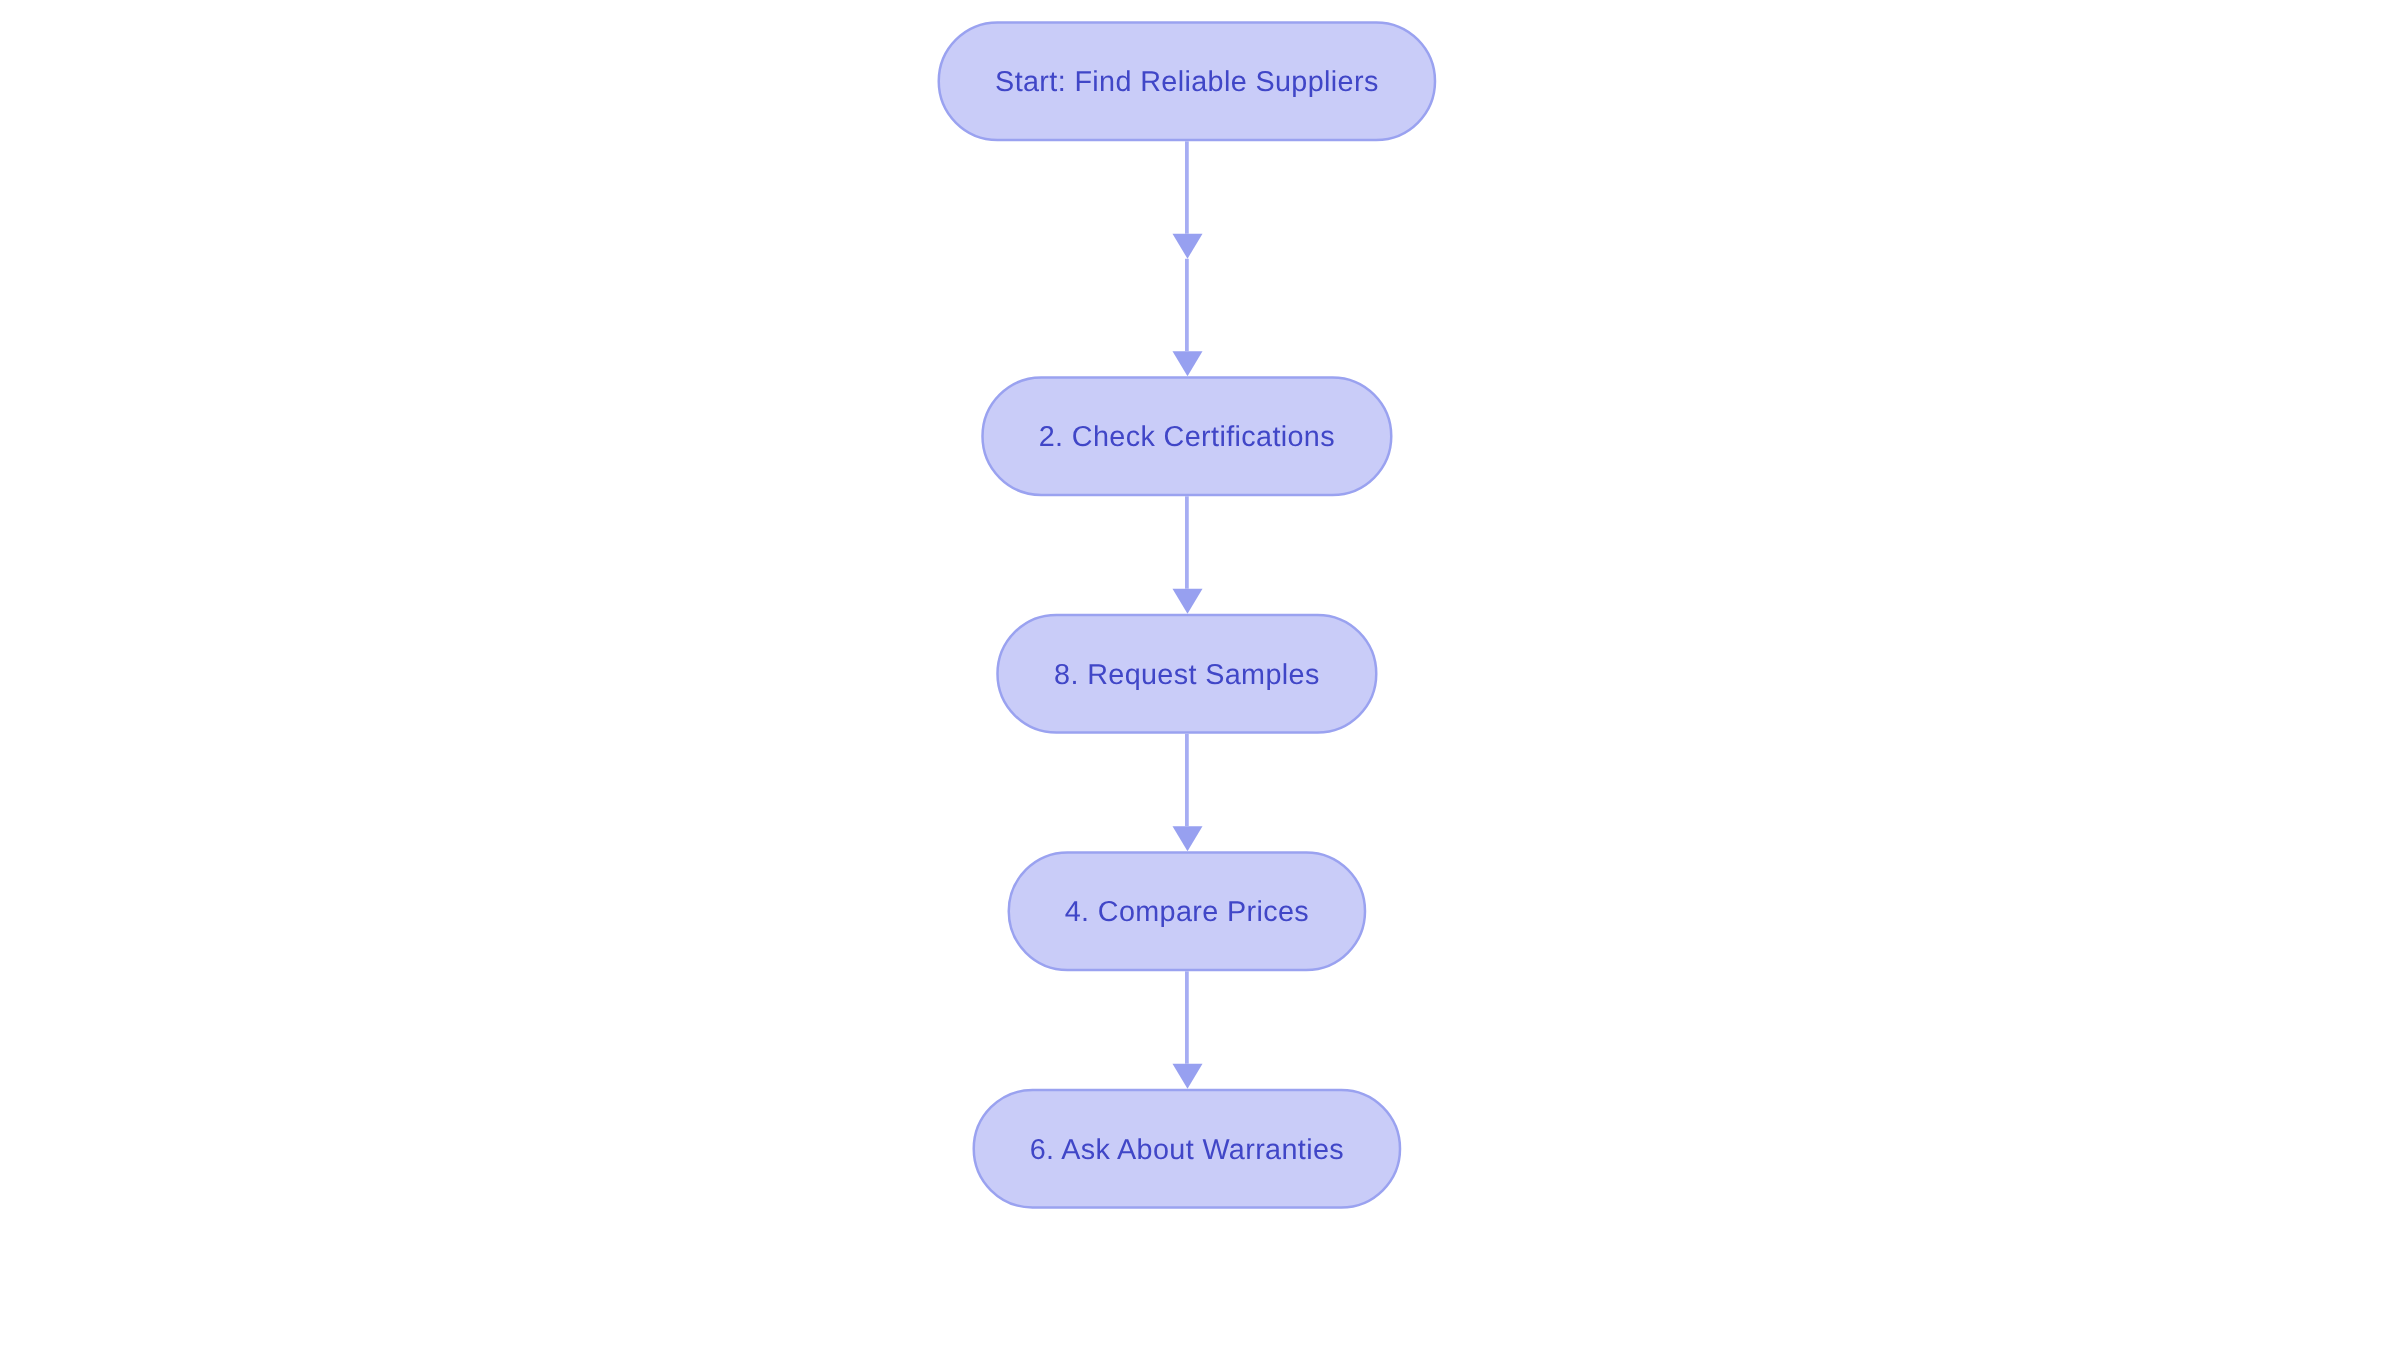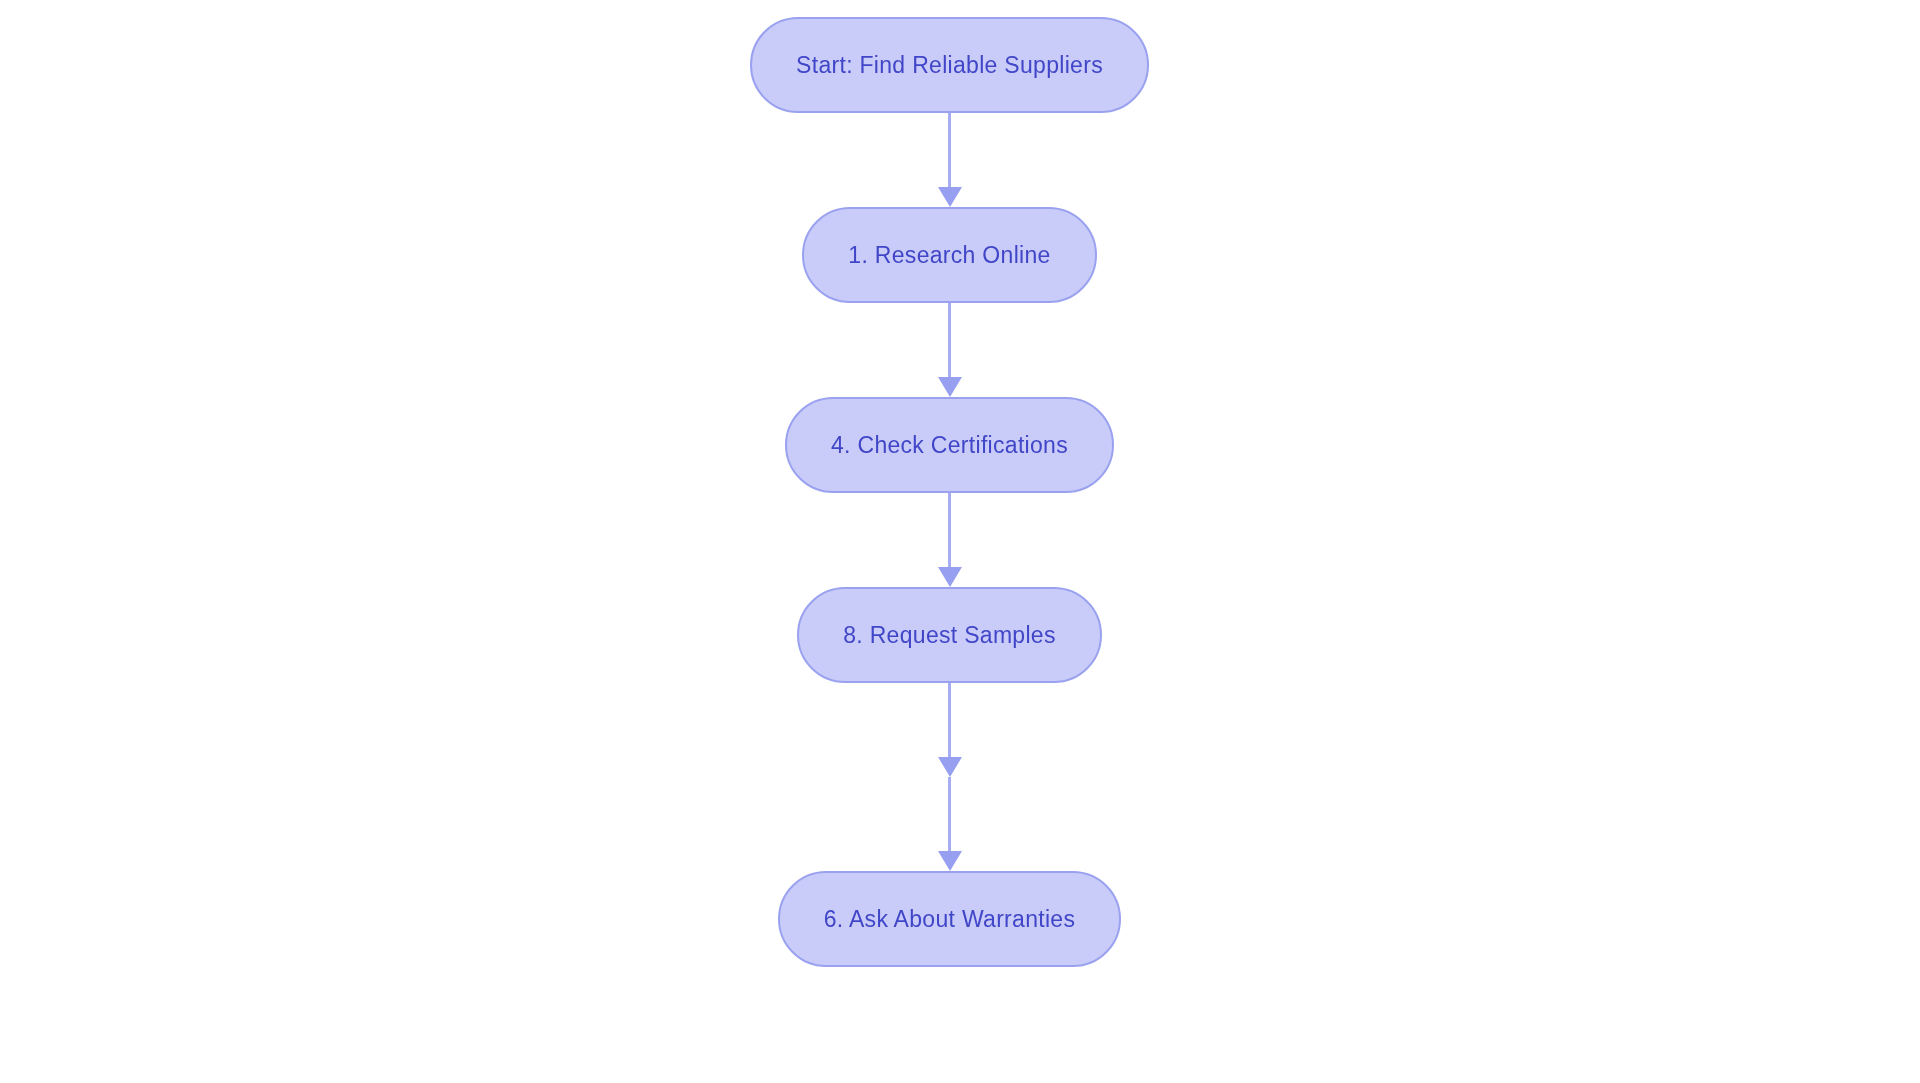--- a/index.html
+++ b/index.html
@@ -74,47 +74,47 @@
 
   <div class="node">
     <span class="node-label">Start: Find Reliable Suppliers</span>
   </div>
 
   <div class="arrow">
     <div class="arrow-line"></div>
     <div class="arrow-head"></div>
   </div>
 
-  <div class="node">
-    <span class="node-label">1. Research Online</span>
-  </div>
 
   <div class="arrow">
     <div class="arrow-line"></div>
     <div class="arrow-head"></div>
   </div>
 
   <div class="node">
-    <span class="node-label">4. Check Certifications</span>
+    <span class="node-label">2. Check Certifications</span>
   </div>
 
   <div class="arrow">
     <div class="arrow-line"></div>
     <div class="arrow-head"></div>
   </div>
 
   <div class="node">
     <span class="node-label">8. Request Samples</span>
   </div>
 
   <div class="arrow">
     <div class="arrow-line"></div>
     <div class="arrow-head"></div>
   </div>
 
+  <div class="node">
+    <span class="node-label">4. Compare Prices</span>
+  </div>
 
   <div class="arrow">
     <div class="arrow-line"></div>
     <div class="arrow-head"></div>
   </div>
 
   <div class="node">
     <span class="node-label">6. Ask About Warranties</span>
   </div>
 

